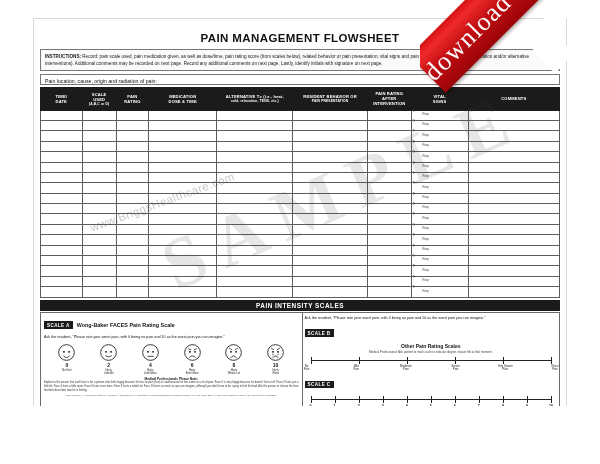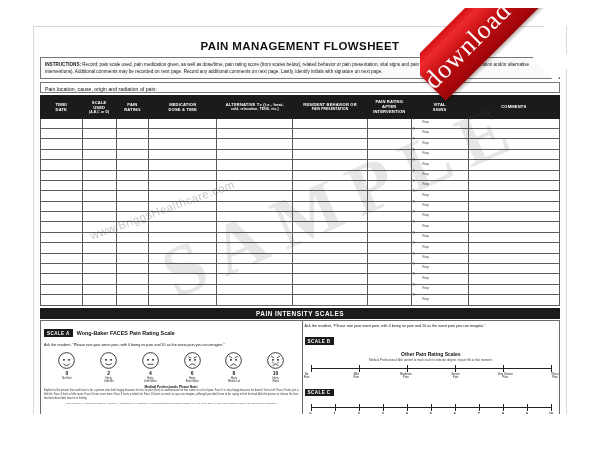--- a/index.html
+++ b/index.html
@@ -5,21 +5,21 @@
   * { box-sizing: border-box; }
   html, body { margin:0; padding:0; }
   body {
     width:600px; height:464px;
     background:#ffffff;
     font-family:"Liberation Sans", sans-serif;
     overflow:hidden;
     position:relative;
   }
 
-  #page { position:absolute; left:0; top:8px; width:600px; height:406px; background:#fff; overflow:hidden; }
+  #page { position:absolute; left:0; top:0; width:600px; height:406px; background:#fff; overflow:hidden; }
 
   
   .sheet {
     position:absolute; left:33px; top:18px; width:534px; height:428px;
     background:#fff; border:1px solid #d8d8d8;
   }
 
   .title {
     text-align:center; font-size:11.5px; font-weight:bold; letter-spacing:.4px;
     color:#111; padding-top:13px; padding-bottom:5px;

